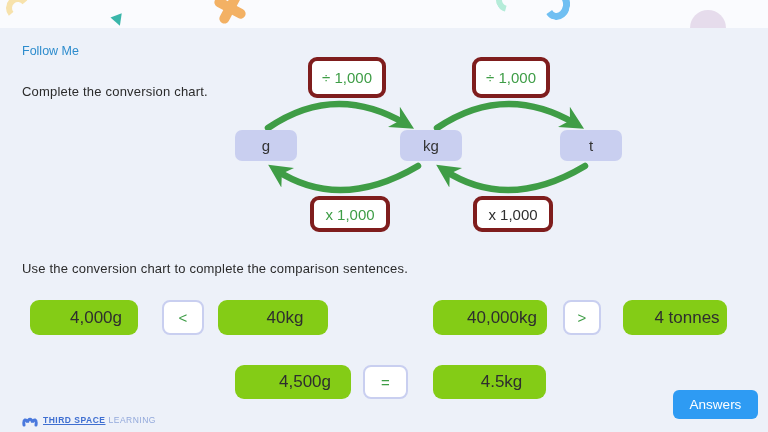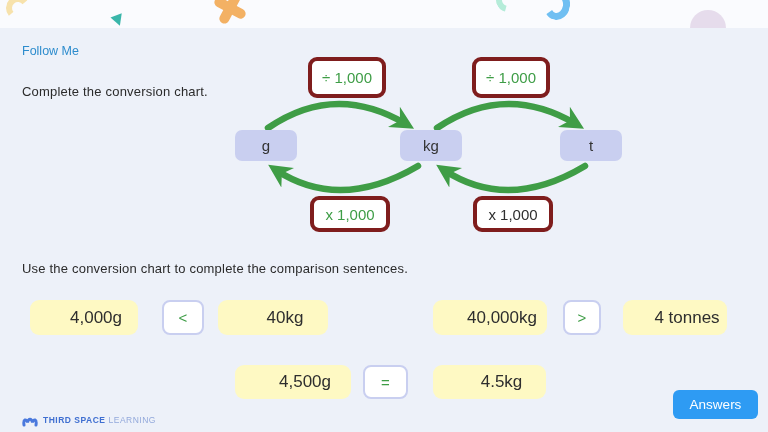--- a/index.html
+++ b/index.html
@@ -97,21 +97,21 @@
     display: flex; align-items: center; justify-content: center;
     font-size: 15px; color: #333333;
   }
   .unit-g { left: 235px; }
   .unit-kg { left: 400px; }
   .unit-t { left: 560px; }
 
   
   .value-box {
     position: absolute;
-    background: #fef9c3; border-radius: 9px;
+    background: #84cc16; border-radius: 9px;
     display: flex; align-items: center; justify-content: center;
     font-size: 17px; color: #2e2e2e; padding-left: 24px;
   }
   .symbol-box {
     position: absolute;
     background: #ffffff; border: 2px solid #c9cff0; border-radius: 8px;
     display: flex; align-items: center; justify-content: center;
     font-size: 15px; font-weight: 500; color: #3e9d46;
   }
   .r1 { top: 300px; height: 35px; }
@@ -132,21 +132,21 @@
     background: #2e9bf3; color: #ffffff; border: none; border-radius: 6px;
     font-size: 13.5px; font-weight: 500; font-family: inherit;
     display: flex; align-items: center; justify-content: center;
     cursor: pointer;
   }
   .brand {
     position: absolute; left: 22px; top: 412px; height: 16px;
     display: flex; align-items: center; gap: 5px;
   }
   .brand-text { font-size: 8.5px; letter-spacing: 0.5px; }
-  .brand-bold { font-weight: bold; color: #3f6fd1; }
+  .brand-bold { font-weight: bold; color: #3f6fd1; text-decoration: underline; }
   .brand-light { font-weight: normal; color: #93a9db; margin-left: 3px; }
 </style>
 </head>
 <body>
 
 <div class="stage">
 
   <div class="top-band">
     <div class="deco deco-crescent"></div>
     <div class="deco deco-triangle"></div>

